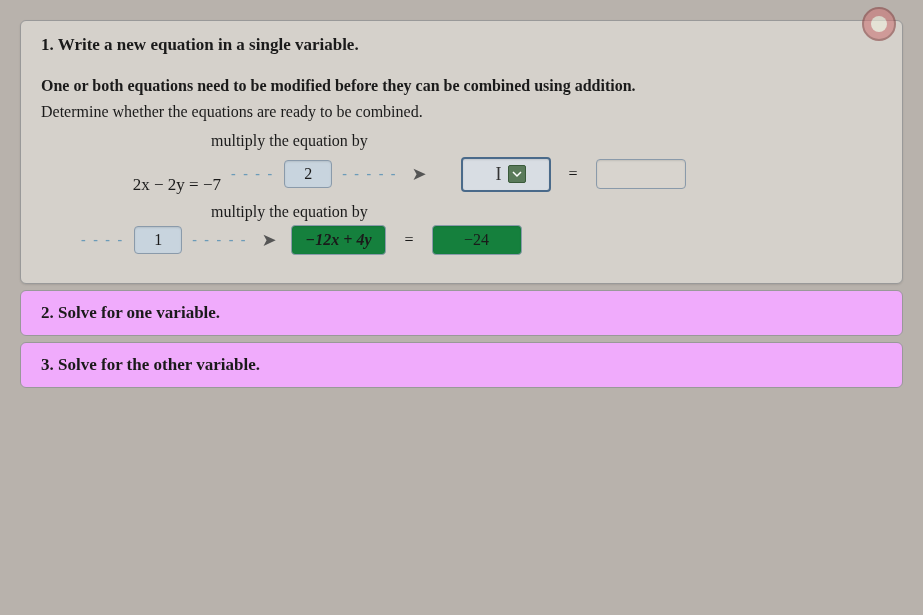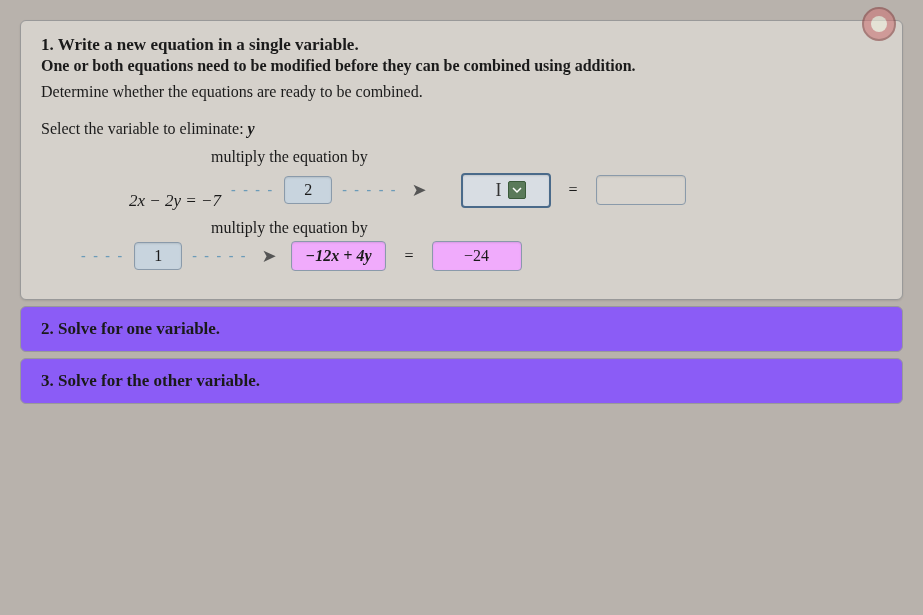--- a/index.html
+++ b/index.html
@@ -16,21 +16,21 @@
     background: #d5d1cb;
     border: 1px solid #999;
     border-radius: 6px;
     padding: 14px 20px;
     margin-bottom: 6px;
     box-shadow: 0 1px 2px rgba(0,0,0,0.1);
   }
   .step-title {
     font-weight: bold;
     font-size: 17px;
-    margin-bottom: 0;
+    margin-bottom: 20px;
   }
   .instr {
     font-size: 16px;
     margin-bottom: 4px;
     line-height: 1.4;
   }
   .instr.bold { font-weight: bold; }
   .select-var {
     font-size: 16px;
     margin: 16px 0 10px 0;
@@ -52,21 +52,20 @@
   .eq-row {
     display: flex;
     align-items: center;
     gap: 10px;
     font-size: 17px;
     margin-bottom: 4px;
   }
   .orig-eq {
     min-width: 140px;
     text-align: right;
-    font-style: italic;
     margin-top: 21px;
   }
   .dashes {
     color: #6b9bb8;
     letter-spacing: 2px;
     font-weight: bold;
     font-size: 14px;
   }
   .mult-box {
     display: inline-block;
@@ -83,21 +82,21 @@
   .arrow {
     color: #555;
     font-size: 18px;
     margin: 0 4px;
   }
   .result-box {
     display: inline-block;
     min-width: 90px;
     min-height: 30px;
     padding: 5px 14px;
-    background: #f0abfc;
+    background: #15803d;
     border: 1px solid #8a9aaa;
     border-radius: 4px;
     text-align: center;
     font-size: 16px;
     box-shadow: inset 0 1px 2px rgba(0,0,0,0.1);
     vertical-align: middle;
   }
   .result-box.active {
     background: #d8dde3;
     border: 2px solid #4a6a8a;
@@ -126,21 +125,21 @@
     justify-content: center;
     width: 18px;
     height: 18px;
     background: #5a7a5a;
     border: 1px solid #3a5a3a;
     border-radius: 2px;
     margin-left: 4px;
   }
   .dd-btn svg { width: 10px; height: 10px; }
   .minor-panel {
-    background: #8b5cf6;
+    background: #f0abfc;
     border: 1px solid #999;
     border-radius: 6px;
     padding: 12px 20px;
     margin-bottom: 6px;
     font-weight: bold;
     font-size: 17px;
   }
   .result-lhs { font-style: italic; font-weight: bold; }
   .result-rhs { font-weight: normal; }
   .decor-icon {
@@ -159,23 +158,20 @@
   <svg viewBox="0 0 48 40">
       <circle cx="24" cy="20" r="16" fill="#c77" stroke="#844" stroke-width="2"></circle>
       <circle cx="24" cy="20" r="8" fill="#eed"></circle>
     </svg>
 </div>
 
 <div class="panel">
   <div class="step-title">1. Write a new equation in a single variable.</div>
   <div class="instr bold">One or both equations need to be modified before they can be combined using addition.</div>
   <div class="instr">Determine whether the equations are ready to be combined.</div>
-  <div class="select-var">
-    <span>Select the variable to eliminate: </span><span class="var">y</span>
-  </div>
 
   <div class="eq-area">
 
     <div class="mult-label">multiply the equation by</div>
     <div class="eq-row">
       <span class="orig-eq">2x − 2y = −7</span>
       <span class="dashes">- - - -</span>
       <span class="mult-box">2</span>
       <span class="dashes">- - - - -</span>
       <span class="arrow">➤</span>

